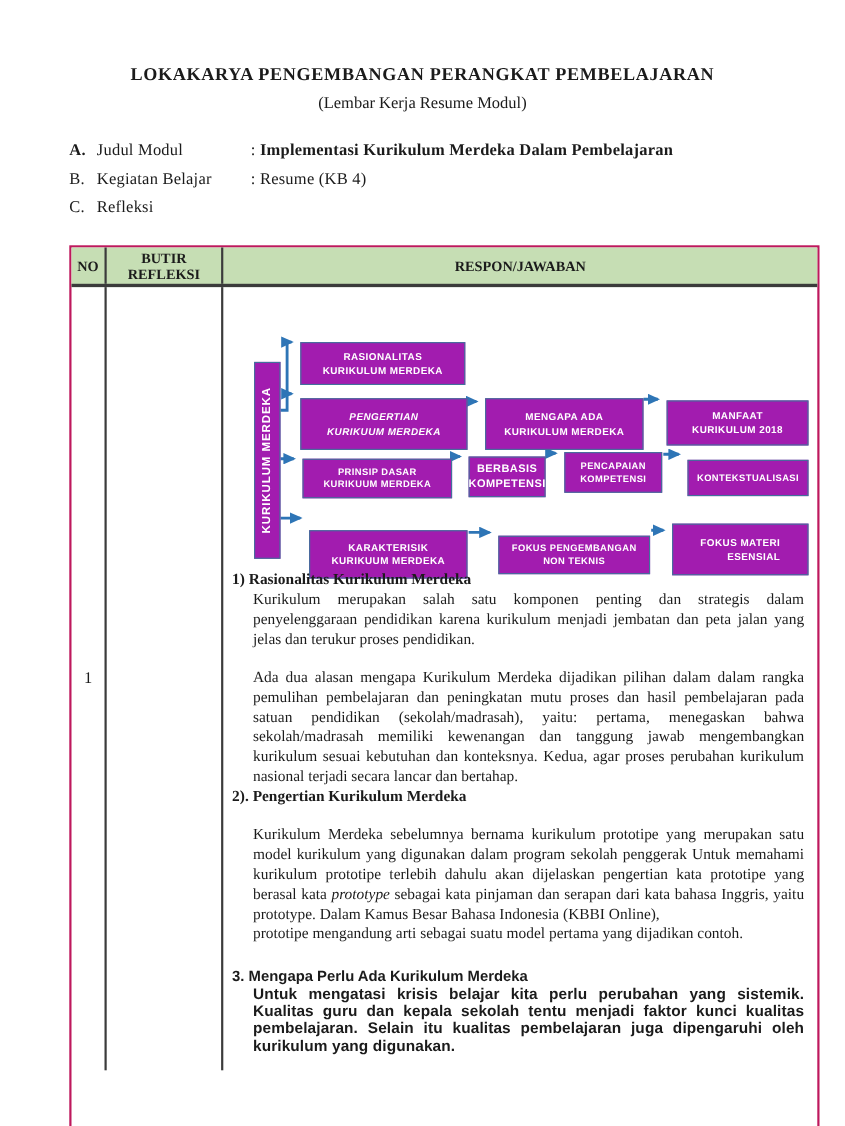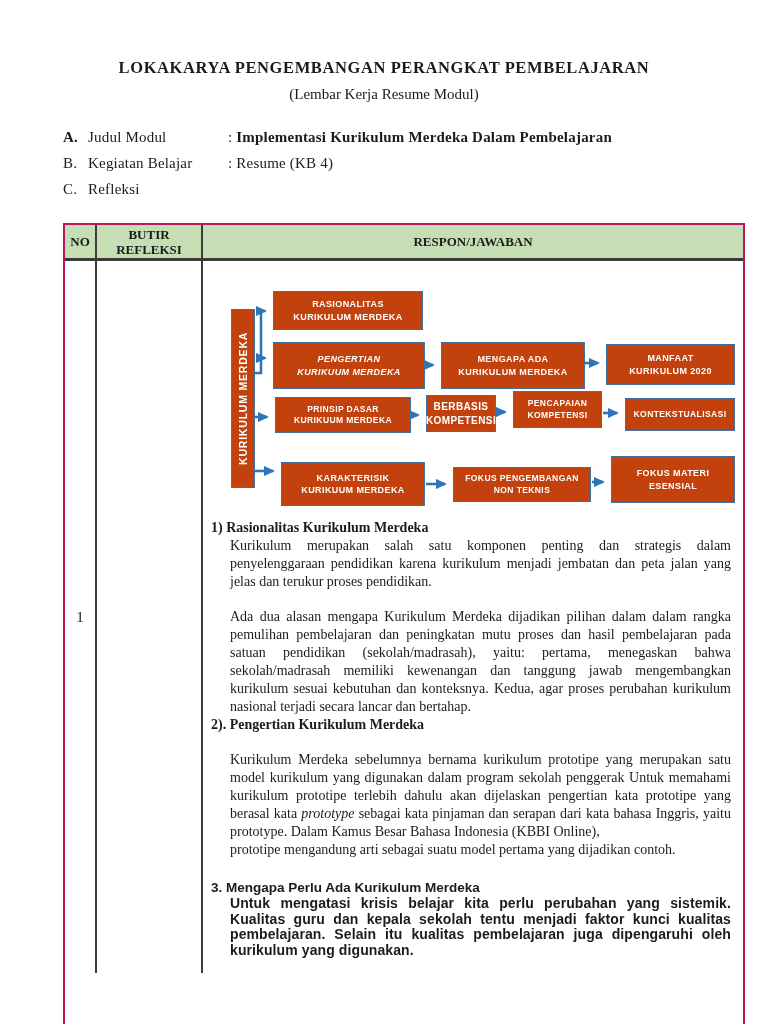--- a/index.html
+++ b/index.html
@@ -29,24 +29,24 @@
   .th-butir{width:106px;border-right:2px solid #3b3b3b;}
   .th-respon{flex:1;}
   .tbody{display:flex;height:712px;}
   .td-no{width:32px;border-right:2px solid #3b3b3b;display:flex;align-items:center;
          justify-content:center;font-size:15px;box-sizing:border-box;}
   .td-butir{width:106px;border-right:2px solid #3b3b3b;box-sizing:border-box;}
   .td-respon{flex:1;position:relative;}
 
   
   .diagram{position:absolute;left:0;top:0;width:538px;height:256px;}
-  .dbox{position:absolute;background:#c2410c;border:1.5px solid #41719c;box-sizing:border-box;
+  .dbox{position:absolute;background:#a21caf;border:1.5px solid #41719c;box-sizing:border-box;
         display:flex;align-items:center;justify-content:center;text-align:center;
         color:#ffffff;font-family:"Liberation Sans", sans-serif;font-weight:700;
-        font-size:9px;line-height:1.35;letter-spacing:.4px;white-space:pre-line;}
+        font-size:9px;line-height:1.35;letter-spacing:.4px;white-space:pre-line;margin-top:20px;}
   .dbox-root{writing-mode:vertical-rl;transform:rotate(180deg);font-size:10.5px;
              letter-spacing:.8px;white-space:nowrap;}
   .arrows{position:absolute;left:0;top:0;width:538px;height:256px;pointer-events:none;}
 
   
   .cell-text{position:absolute;left:8px;top:258px;width:520px;font-size:14px;line-height:18px;}
   .sec-h{font-weight:bold;margin:0;}
   .body-p{margin:0 0 0 19px;text-align:justify;}
   .gap-s{height:17px;}
   .gap-m{height:20px;}
@@ -115,33 +115,33 @@
           </svg>
 
           <div class="dbox dbox-root" style="left:28px;top:48px;width:24px;height:179px;">KURIKULUM MERDEKA</div>
           <div class="dbox" style="left:70px;top:30px;width:150px;height:39px;">RASIONALITAS
 KURIKULUM MERDEKA</div>
           <div class="dbox" style="left:70px;top:81px;width:152px;height:47px;font-style:italic;">PENGERTIAN
 KURIKUUM MERDEKA</div>
           <div class="dbox" style="left:238px;top:81px;width:144px;height:47px;">MENGAPA ADA
 KURIKULUM MERDEKA</div>
           <div class="dbox" style="left:403px;top:83px;width:129px;height:41px;">MANFAAT
-KURIKULUM 2020</div>
+KURIKULUM 2018</div>
           <div class="dbox" style="left:72px;top:136px;width:136px;height:36px;font-size:8.5px;">PRINSIP DASAR
 KURIKUUM MERDEKA</div>
           <div class="dbox" style="left:223px;top:134px;width:70px;height:37px;font-size:10px;">BERBASIS
 KOMPETENSI</div>
           <div class="dbox" style="left:310px;top:130px;width:89px;height:37px;font-size:8.5px;">PENCAPAIAN
 KOMPETENSI</div>
           <div class="dbox" style="left:422px;top:137px;width:110px;height:33px;font-size:8.5px;">KONTEKSTUALISASI</div>
           <div class="dbox" style="left:78px;top:201px;width:144px;height:44px;">KARAKTERISIK
 KURIKUUM MERDEKA</div>
           <div class="dbox" style="left:250px;top:206px;width:138px;height:35px;font-size:8.5px;">FOKUS PENGEMBANGAN
 NON TEKNIS</div>
-          <div class="dbox" style="left:408px;top:195px;width:124px;height:47px;">FOKUS MATERI
+          <div class="dbox" style="left:408px;top:195px;width:124px;height:47px;text-align:right;">FOKUS MATERI
 ESENSIAL</div>
         </div>
 
         <div class="cell-text">
           <p class="sec-h">1) Rasionalitas Kurikulum Merdeka</p>
           <p class="body-p">Kurikulum merupakan salah satu komponen penting dan strategis dalam penyelenggaraan pendidikan karena kurikulum menjadi jembatan dan peta jalan yang jelas dan terukur proses pendidikan.</p>
           <div class="gap-s"></div>
           <p class="body-p">Ada dua alasan mengapa Kurikulum Merdeka dijadikan pilihan dalam dalam rangka pemulihan pembelajaran dan peningkatan mutu proses dan hasil pembelajaran pada satuan pendidikan (sekolah/madrasah), yaitu: pertama, menegaskan bahwa sekolah/madrasah memiliki kewenangan dan tanggung jawab mengembangkan kurikulum sesuai kebutuhan dan konteksnya. Kedua, agar proses perubahan kurikulum nasional terjadi secara lancar dan bertahap.</p>
           <p class="sec-h">2). Pengertian Kurikulum Merdeka</p>
           <div class="gap-s"></div>

